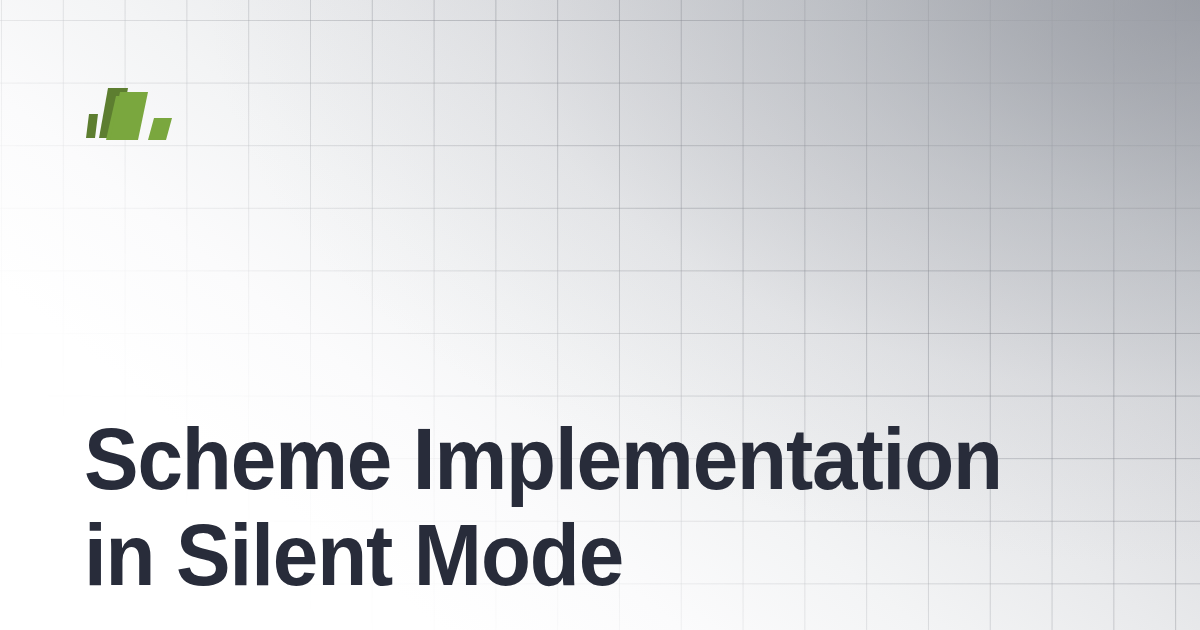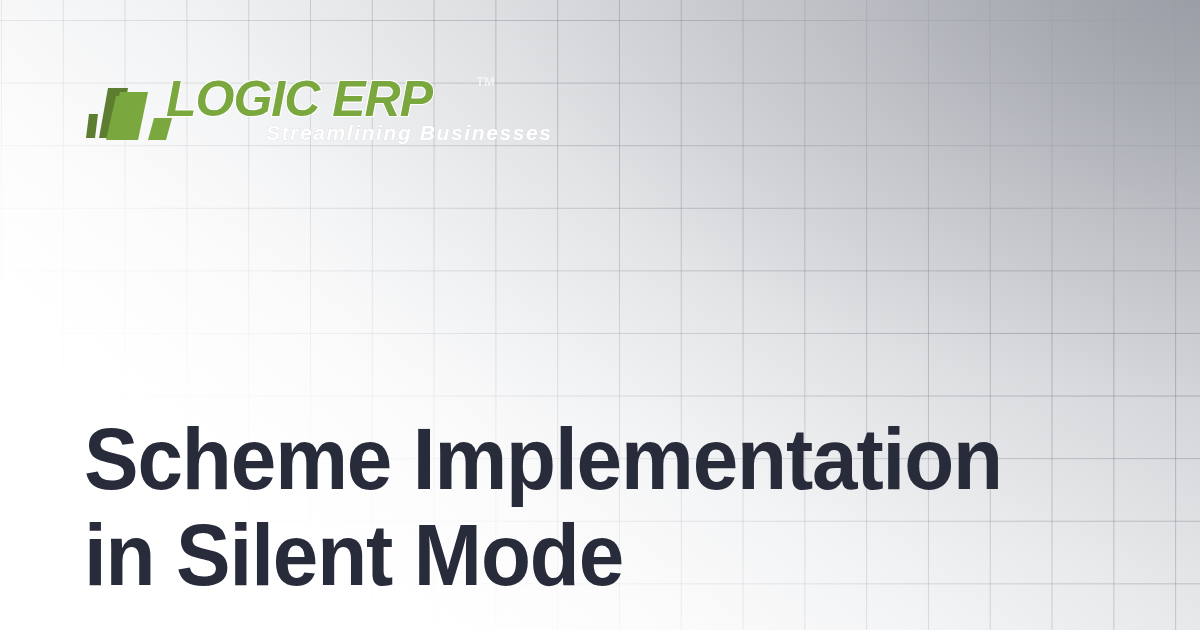--- a/index.html
+++ b/index.html
@@ -157,26 +157,19 @@
         <polygon points="22,14 42,14 33,64 13,64" fill="#5d7e30"></polygon>
 
         <polygon points="30,22 60,22 50,66 20,66" fill="#7aa73e"></polygon>
 
         <polygon points="34,18 62,18 52,66 24,66" fill="#7aa73e"></polygon>
 
         <polygon points="68,44 86,44 80,66 62,66" fill="#7aa73e"></polygon>
       </svg>
     </div>
 
-    <div class="logo-wordmark">
-      <svg width="350" height="80" viewBox="0 0 350 80" xmlns="http://www.w3.org/2000/svg">
-        <text x="0" y="48" font-family="Liberation Sans, sans-serif" font-size="50" font-weight="bold" font-style="italic" fill="#7aa73e" stroke="#ffffff" stroke-width="2.2" paint-order="stroke fill" letter-spacing="-1">LOGIC ERP</text>
-        <text x="310" y="18" font-family="Liberation Sans, sans-serif" font-size="13" font-weight="bold" fill="#f2f3f4">TM</text>
-        <text x="100" y="72" font-family="Liberation Sans, sans-serif" font-size="21" font-weight="bold" font-style="italic" fill="#ffffff" stroke="#d8dade" stroke-width="0.7" paint-order="stroke fill" letter-spacing="1.6">Streamlining Businesses</text>
-      </svg>
-    </div>
 
   </div>
 
   <h1 class="headline">Scheme Implementation
 in Silent Mode</h1>
 
 </div>
 
 </body></html>

